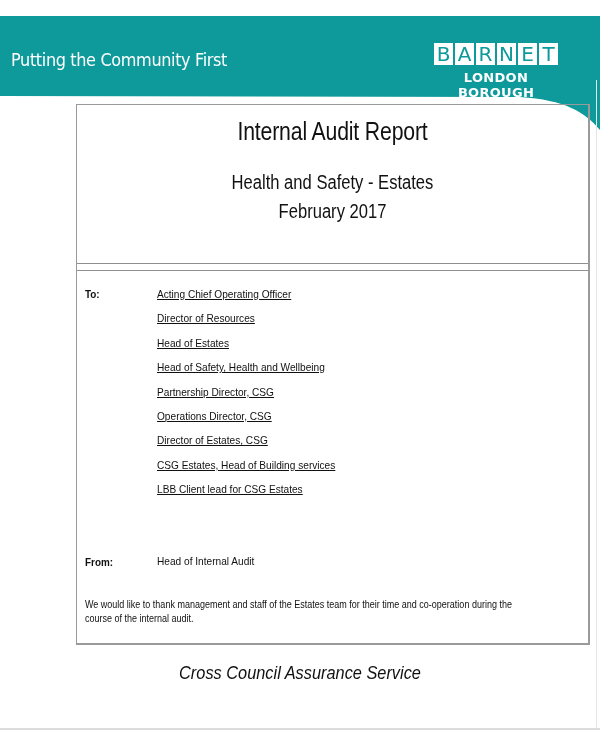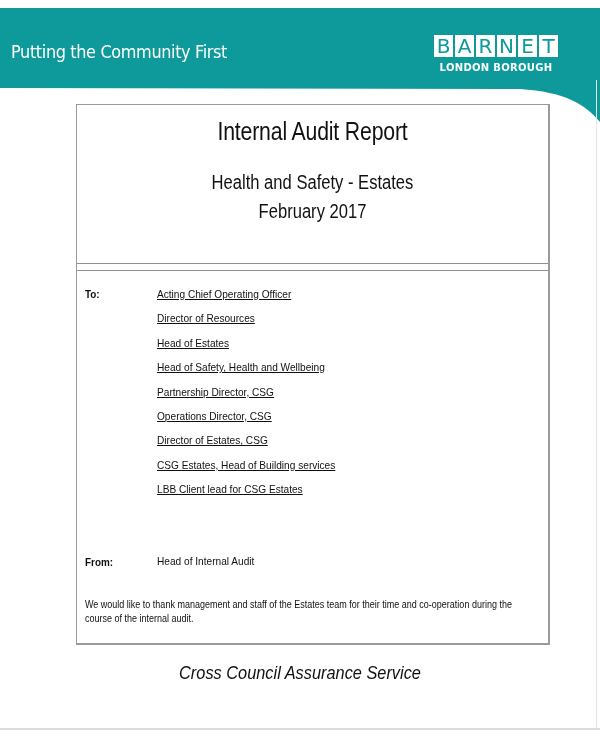--- a/index.html
+++ b/index.html
@@ -2,41 +2,41 @@
 <html><head>
   <meta charset="utf-8">
   <style>
     html, body { margin: 0; padding: 0; }
     body {
       width: 600px; height: 730px; position: relative; overflow: hidden;
       background: #ffffff; font-family: "Liberation Sans", sans-serif; color: #111;
     }
     .page-edge-right { position: absolute; left: 596px; top: 80px; width: 1px; height: 650px; background: #e4e4e4; }
     .page-edge-bottom { position: absolute; left: 0; top: 728px; width: 600px; height: 2px; background: #dcdcdc; }
-    .header-band { position: absolute; left: 0; top: 8px; width: 480px; height: 120px; }
+    .header-band { position: absolute; left: 0; top: 16px; width: 480px; height: 120px; }
     .header-band svg { position: absolute; left: 0; top: 0; }
     .slogan {
       position: absolute; left: 11px; top: 34px; font-size: 17.5px; color: #ffffff;
       font-family: "DejaVu Sans", sans-serif; font-weight: normal; letter-spacing: -0.4px;
       transform: scaleX(0.92); transform-origin: left center;
     }
     .logo { position: absolute; left: 434px; top: 27px; width: 124px; }
     .logo-tiles { display: flex; gap: 2px; }
     .logo-tile {
       width: 19px; height: 22px; background: #ffffff; color: #0e9a9b;
       font-family: "DejaVu Sans", sans-serif; font-size: 20px; line-height: 22px; text-align: center;
       font-weight: normal;
     }
     .logo-sub {
-      margin-top: 5px; text-align: center; color: #ffffff; font-size: 10px; font-weight: bold;
+      margin-top: 5px; text-align: center; color: #ffffff; font-size: 13px; font-weight: bold;
       letter-spacing: 0.3px; font-family: "DejaVu Sans", sans-serif;
     }
     .report-box {
       position: absolute; left: 76px; top: 104px; width: 471px; height: 538px;
-      border: 1px solid #9a9a9a; border-bottom-width: 2px; border-right-width: 2px;
+      border: 1px solid #9a9a9a; border-bottom-width: 2px; border-right-width: 2px; padding-left: 40px;
     }
     .title-main {
       position: absolute; left: 0; width: 100%; top: 12px; text-align: center;
       font-size: 25px; font-weight: normal; transform: scaleX(0.85); transform-origin: center;
       letter-spacing: -0.2px;
     }
     .title-sub {
       position: absolute; left: 0; width: 100%; text-align: center; font-size: 19.5px;
       transform: scaleX(0.85); transform-origin: center;
     }

